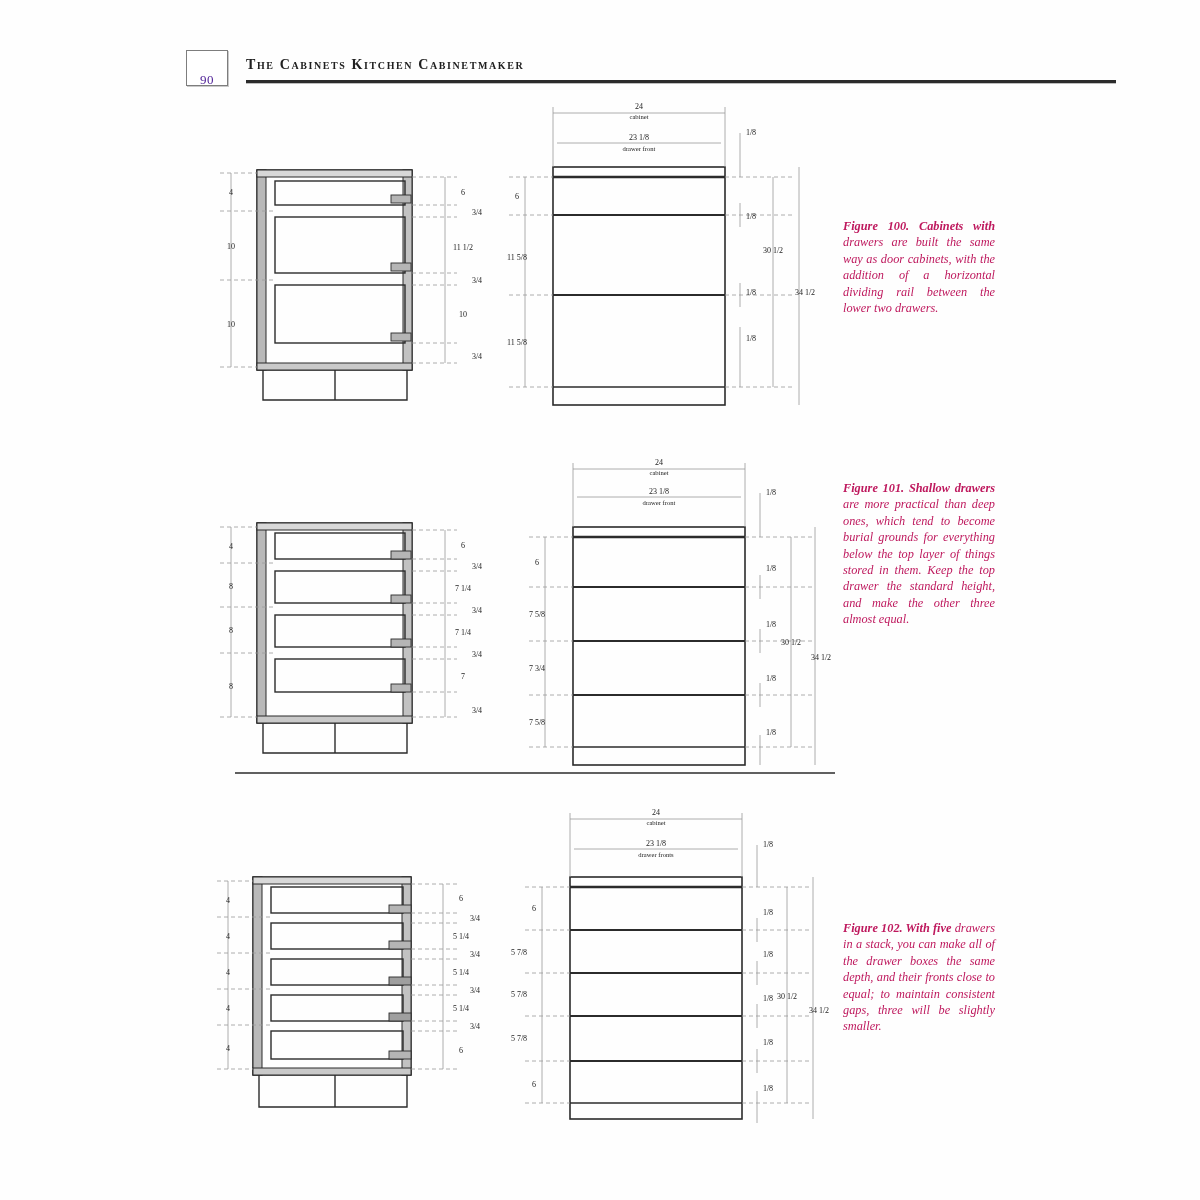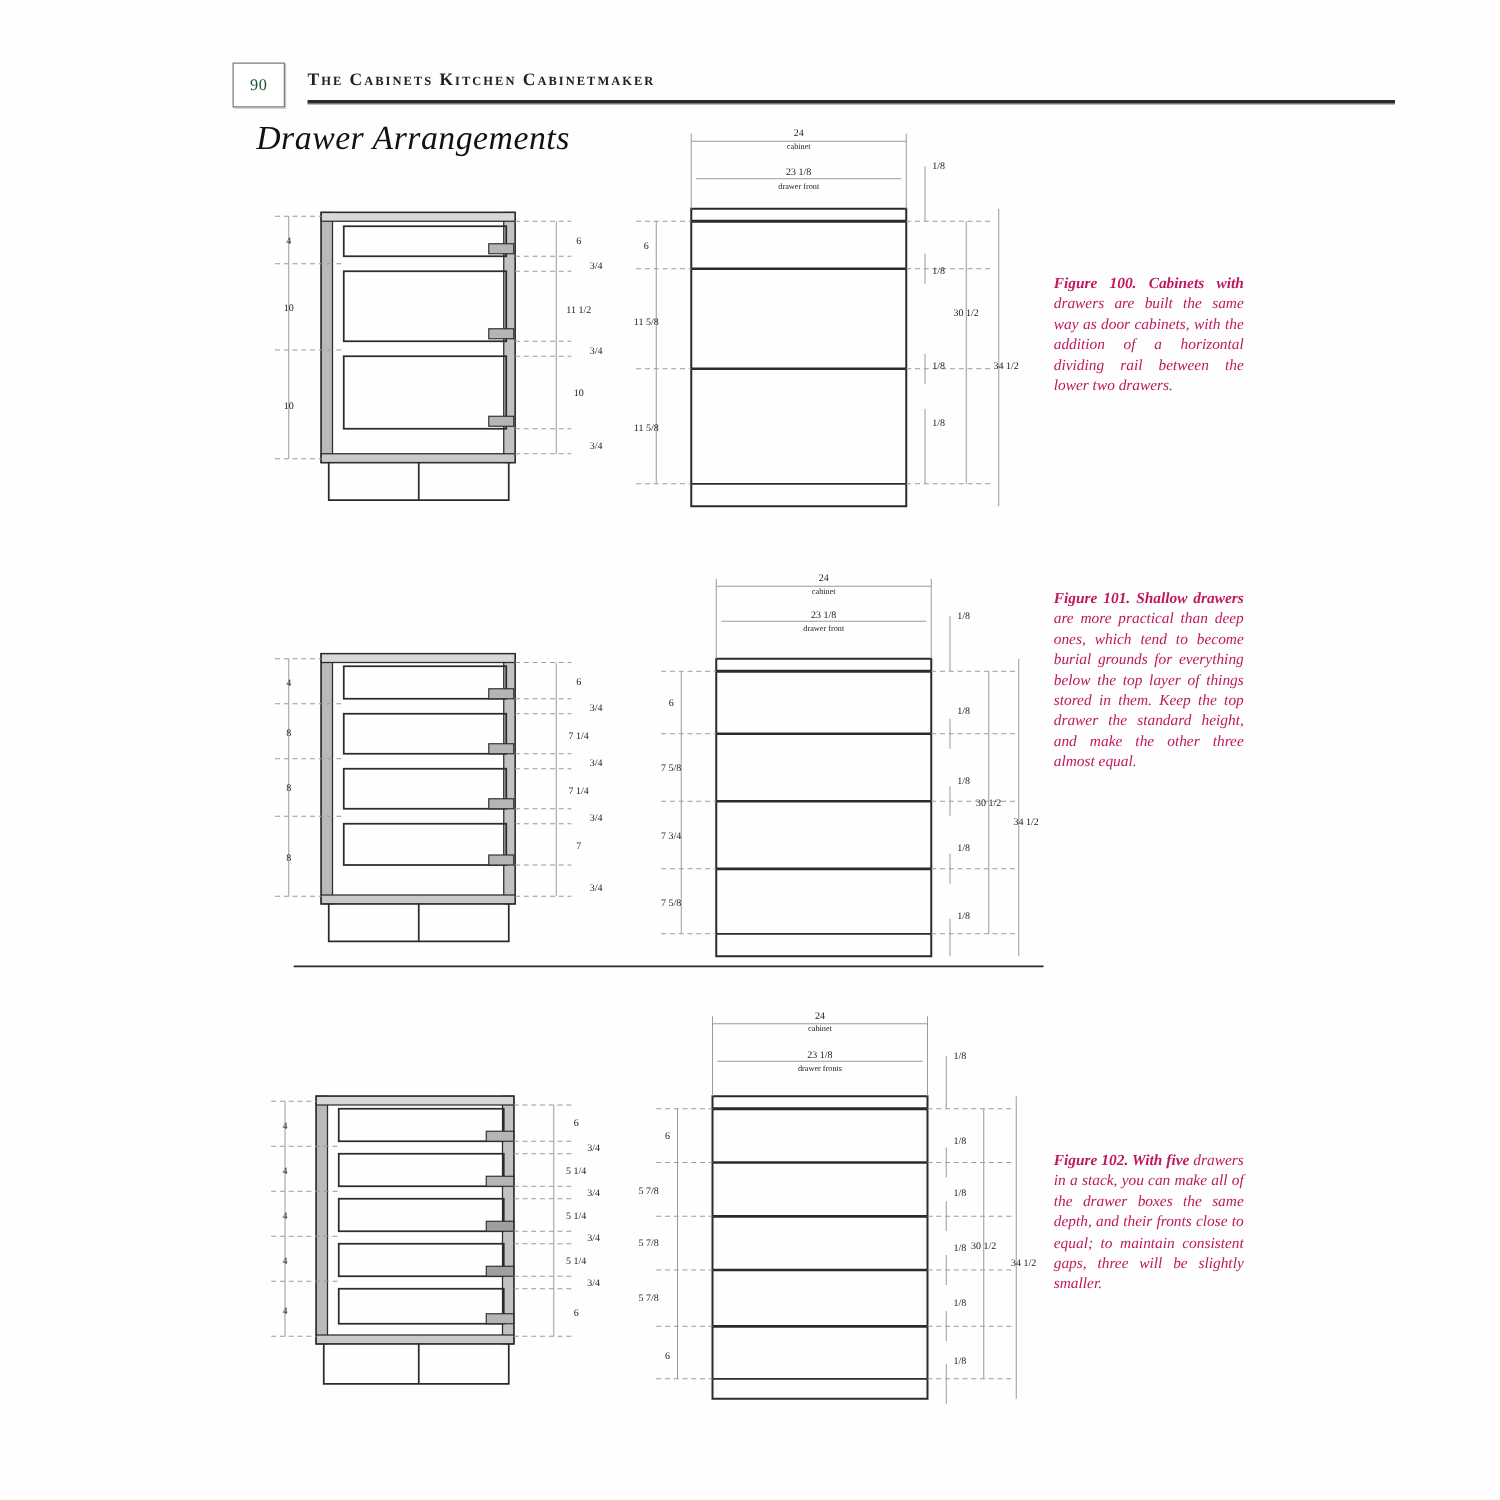--- a/index.html
+++ b/index.html
@@ -4,37 +4,37 @@
 <style>
   html,body{margin:0;padding:0;background:#ffffff;}
   body{width:1200px;height:1200px;position:relative;font-family:"Liberation Serif",serif;color:#1a1a1a;overflow:hidden;}
 
   .page{position:absolute;left:0;top:0;width:1200px;height:1200px;background:#fefefe;}
 
   
   .header{position:absolute;left:186px;top:50px;width:930px;height:40px;}
   .pagebox{position:absolute;left:0;top:0;width:40px;height:34px;border:1px solid #7d7d7d;
            box-shadow:1px 1px 0 #c9c9c9;background:#fff;}
-  .pagenum{position:absolute;left:0;top:0;width:40px;height:34px;line-height:34px;text-align:center;
-           font-family:"Liberation Serif",serif;font-size:13px;color:#14532d;letter-spacing:.5px;}
+  .pagenum{position:absolute;left:0;top:12px;width:40px;height:34px;line-height:34px;text-align:center;
+           font-family:"Liberation Serif",serif;font-size:13px;color:#4c1d95;letter-spacing:.5px;}
   .runhead{position:absolute;left:60px;top:7px;font-family:"Liberation Serif",serif;
            font-size:14px;font-variant:small-caps;letter-spacing:1.6px;color:#202020;font-weight:600;white-space:nowrap;}
   .headrule{position:absolute;left:60px;top:30px;width:870px;height:3px;background:#2b2b2b;}
   .headrule:after{content:"";position:absolute;left:0;top:3px;width:100%;height:1px;background:#bdbdbd;}
 
   
   .sectiontitle{position:absolute;left:205px;top:95px;font-family:"Liberation Serif",serif;
                 font-style:italic;font-size:27px;color:#111;letter-spacing:.4px;}
 
   
   .caption{position:absolute;width:152px;font-family:"Liberation Serif",serif;font-style:italic;
            font-size:12.3px;line-height:16.4px;text-align:justify;color:#be185d;}
   .caption b{font-weight:bold;font-style:italic;}
   #cap100{left:843px;top:218px;}
-  #cap101{left:843px;top:470px;}
+  #cap101{left:843px;top:480px;}
   #cap102{left:843px;top:888px;margin-top:32px;}
 
   
   .fig{position:absolute;}
   .fig svg{display:block;}
 
   
 </style>
 </head>
 <body>
@@ -42,21 +42,20 @@
 <div class="page">
 
   <div class="header">
     <div class="pagebox">
       <div class="pagenum">90</div>
     </div>
     <div class="runhead">The Cabinets Kitchen Cabinetmaker</div>
     <div class="headrule"></div>
   </div>
 
-  <div class="sectiontitle">Drawer Arrangements</div>
 
   <div class="fig" style="left:195px;top:95px;">
     <svg width="640" height="330" viewBox="0 0 640 330">
       <g fill="none" stroke="#2b2b2b" stroke-width="1.4">
 
         <rect x="62" y="75" width="155" height="200"></rect>
 
         <rect x="62" y="75" width="9" height="200" fill="#b9b9b9" stroke="#2b2b2b" stroke-width="1"></rect>
 
         <rect x="208" y="75" width="9" height="200" fill="#c2c2c2" stroke="#2b2b2b" stroke-width="1"></rect>

